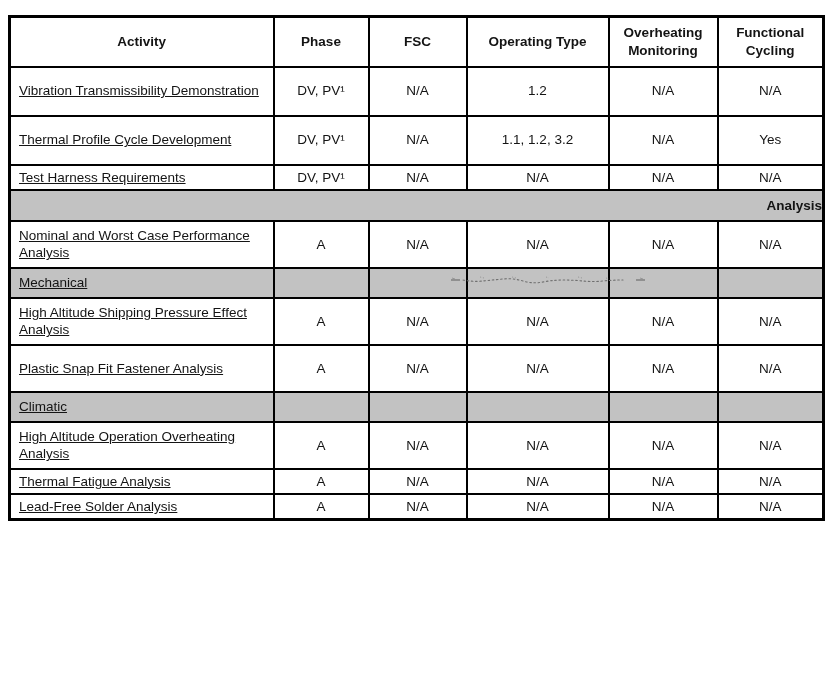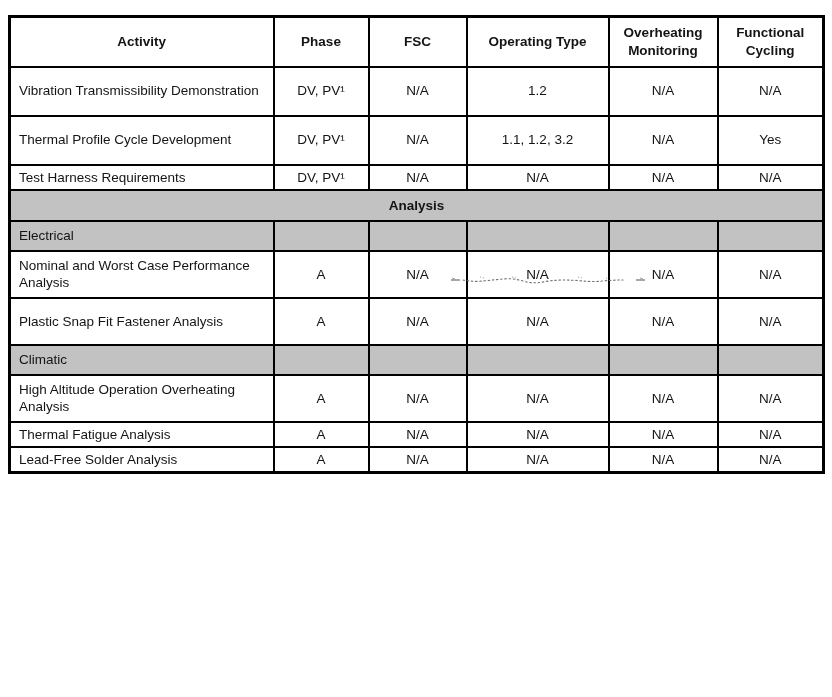--- a/index.html
+++ b/index.html
@@ -24,29 +24,29 @@
   }
   table.matrix { border-width: 3px; }
   td, th {
     font-size: 13.5px;
     vertical-align: middle;
     text-align: center;
     line-height: 1.28;
     overflow: hidden;
   }
   th { font-weight: bold; height: 50px; padding: 2px 4px; }
-  td.c-act { text-align: left; padding: 3px 0 3px 8px; }
+  td.c-act { text-align: left; padding: 3px 0 3px 8px; text-decoration: underline; }
   tr.rt td { height: 47px; }
   tr.rt2 td { height: 49px; }
   tr.rs td { height: 14px; }
   tr.rsec td {
     height: 31px;
     background: #c2c2c2;
     font-weight: bold;
-    text-align: center;
+    text-align: right;
   }
   tr.rsub td { height: 30px; background: #c2c2c2; }
   .artifact {
     position: absolute;
     left: 450px; top: 274px;
     width: 196px; height: 14px;
     pointer-events: none;
   }
 </style>
 </head>
@@ -98,41 +98,49 @@
       <td>N/A</td>
       <td>N/A</td>
       <td>N/A</td>
       <td>N/A</td>
     </tr>
 
     <tr class="rsec">
       <td colspan="6">Analysis</td>
     </tr>
 
-    <tr class="rsub">
-      <td class="c-act">Electrical</td>
-      <td></td>
-      <td></td>
-      <td></td>
-      <td></td>
-      <td></td>
-    </tr>
 
     <tr class="rt">
       <td class="c-act">Nominal and Worst Case Performance Analysis</td>
       <td>A</td>
       <td>N/A</td>
       <td>N/A</td>
       <td>N/A</td>
       <td>N/A</td>
     </tr>
 
 
+    <tr class="rsub">
+      <td class="c-act">Mechanical</td>
+      <td></td>
+      <td></td>
+      <td></td>
+      <td></td>
+      <td></td>
+    </tr>
 
 
+    <tr class="rt">
+      <td class="c-act">High Altitude Shipping Pressure Effect Analysis</td>
+      <td>A</td>
+      <td>N/A</td>
+      <td>N/A</td>
+      <td>N/A</td>
+      <td>N/A</td>
+    </tr>
 
     <tr class="rt">
       <td class="c-act">Plastic Snap Fit Fastener Analysis</td>
       <td>A</td>
       <td>N/A</td>
       <td>N/A</td>
       <td>N/A</td>
       <td>N/A</td>
     </tr>
 

